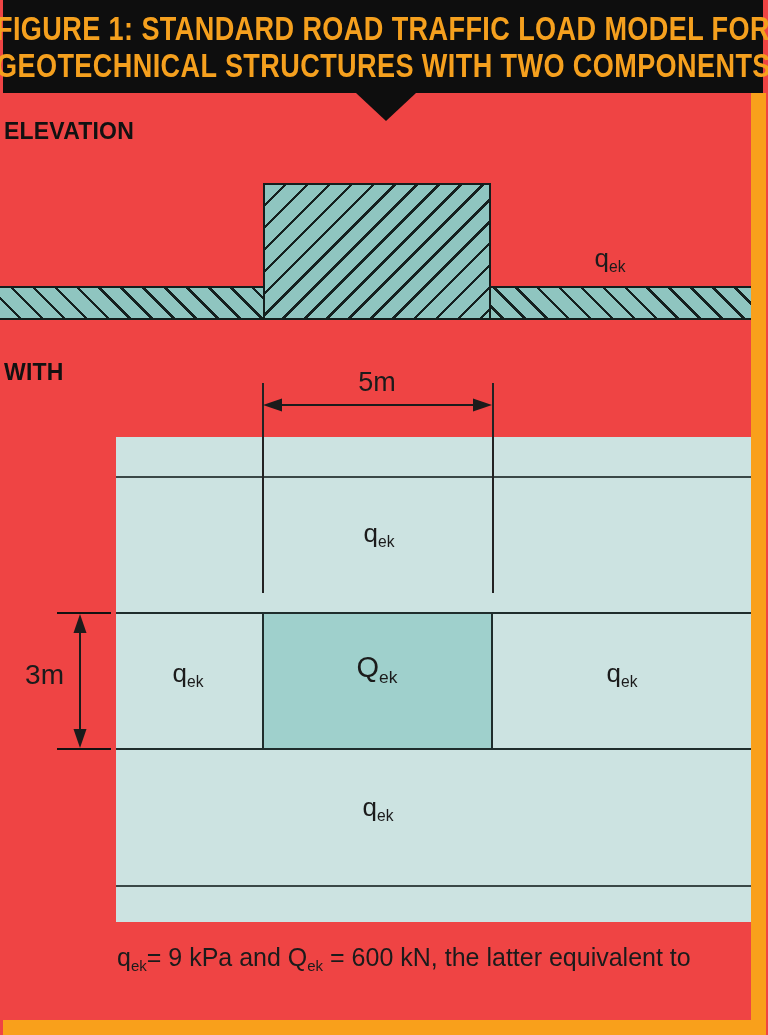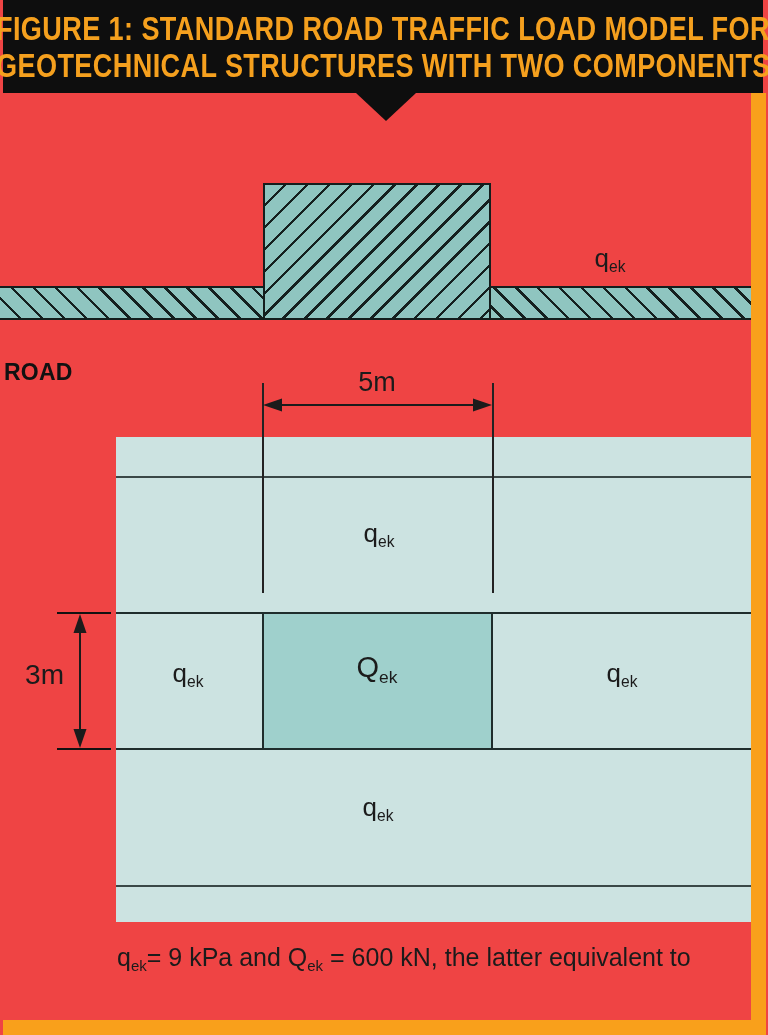--- a/index.html
+++ b/index.html
@@ -96,28 +96,29 @@
 
   <div class="banner">
     <span class="banner-line">FIGURE 1: STANDARD ROAD TRAFFIC LOAD MODEL FOR</span>
     <span class="banner-line">GEOTECHNICAL STRUCTURES WITH TWO COMPONENTS</span>
   </div>
   <div class="banner-pointer"></div>
 
   <div class="stripe-right"></div>
   <div class="bar-bottom"></div>
 
+  <div class="section-label lbl-elevation">ELEVATION</div>
 
   <div class="elev-strip"></div>
   <div class="elev-block"></div>
 
 
   <div class="dlabel elev-strip-label"><span>q</span><span class="sub">ek</span></div>
 
-  <div class="section-label lbl-plan">ROAD</div>
+  <div class="section-label lbl-plan">WITH</div>
 
   <div class="plan-area"></div>
   <div class="hline plan-line-top"></div>
   <div class="hline-dark plan-band-upper"></div>
   <div class="hline-dark plan-band-lower"></div>
   <div class="hline plan-line-bottom"></div>
   <div class="plan-qrect"></div>
 
   <div class="vdim vdim-left"></div>
   <div class="vdim vdim-right"></div>

